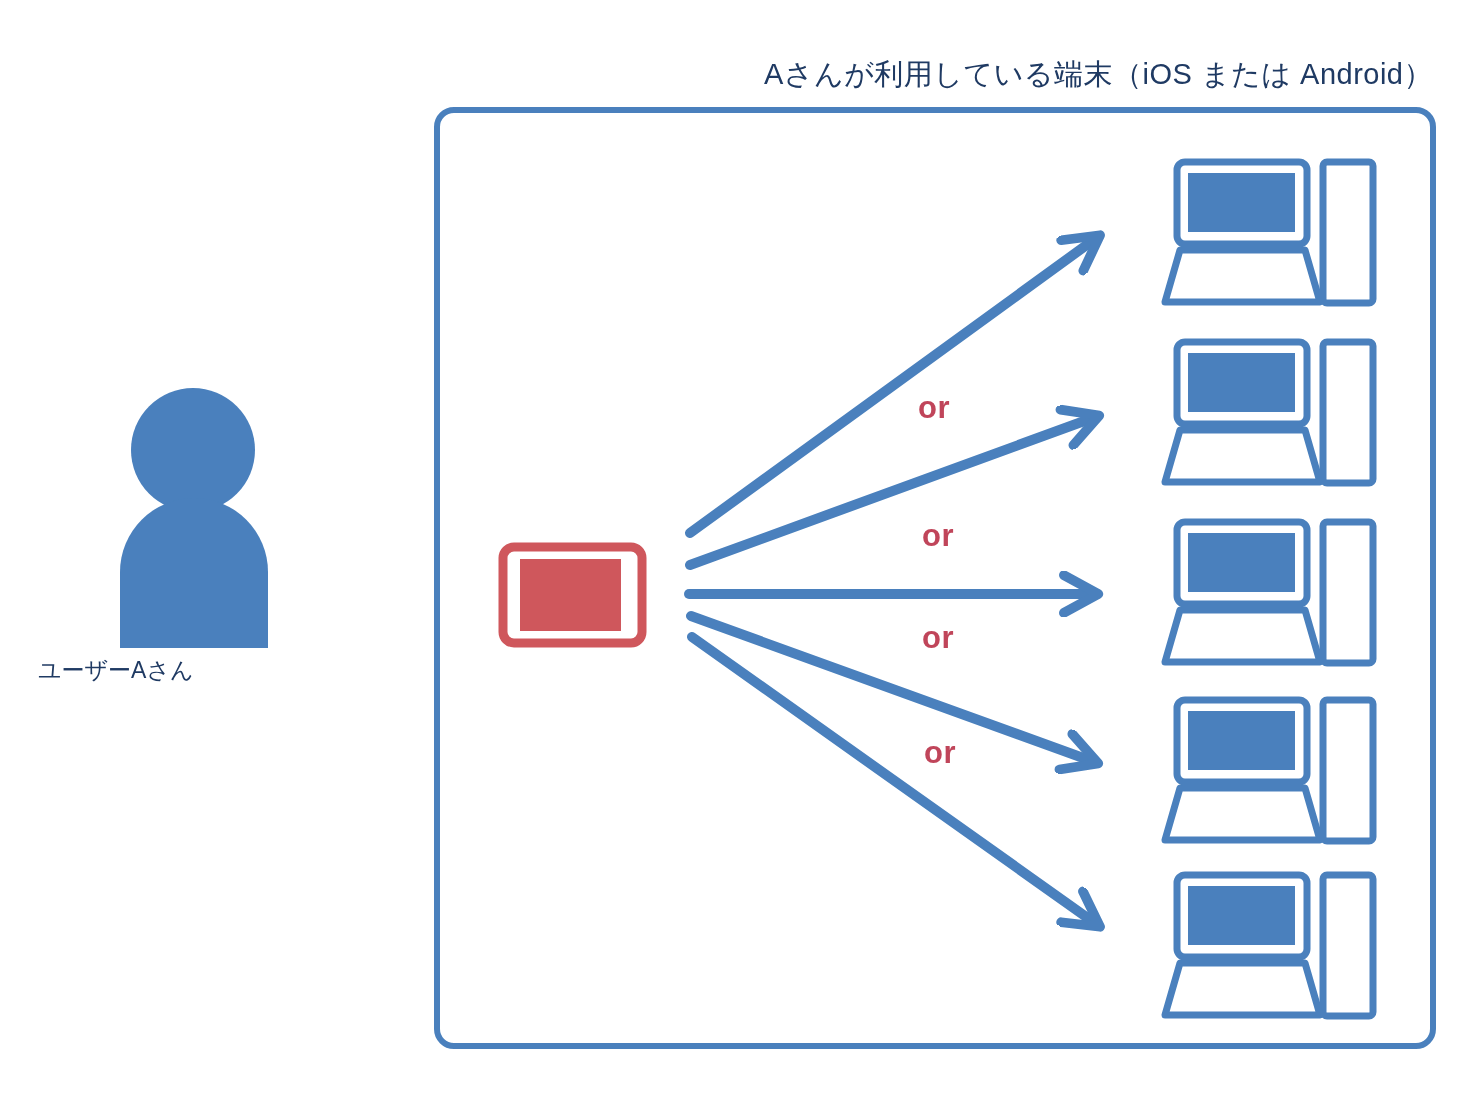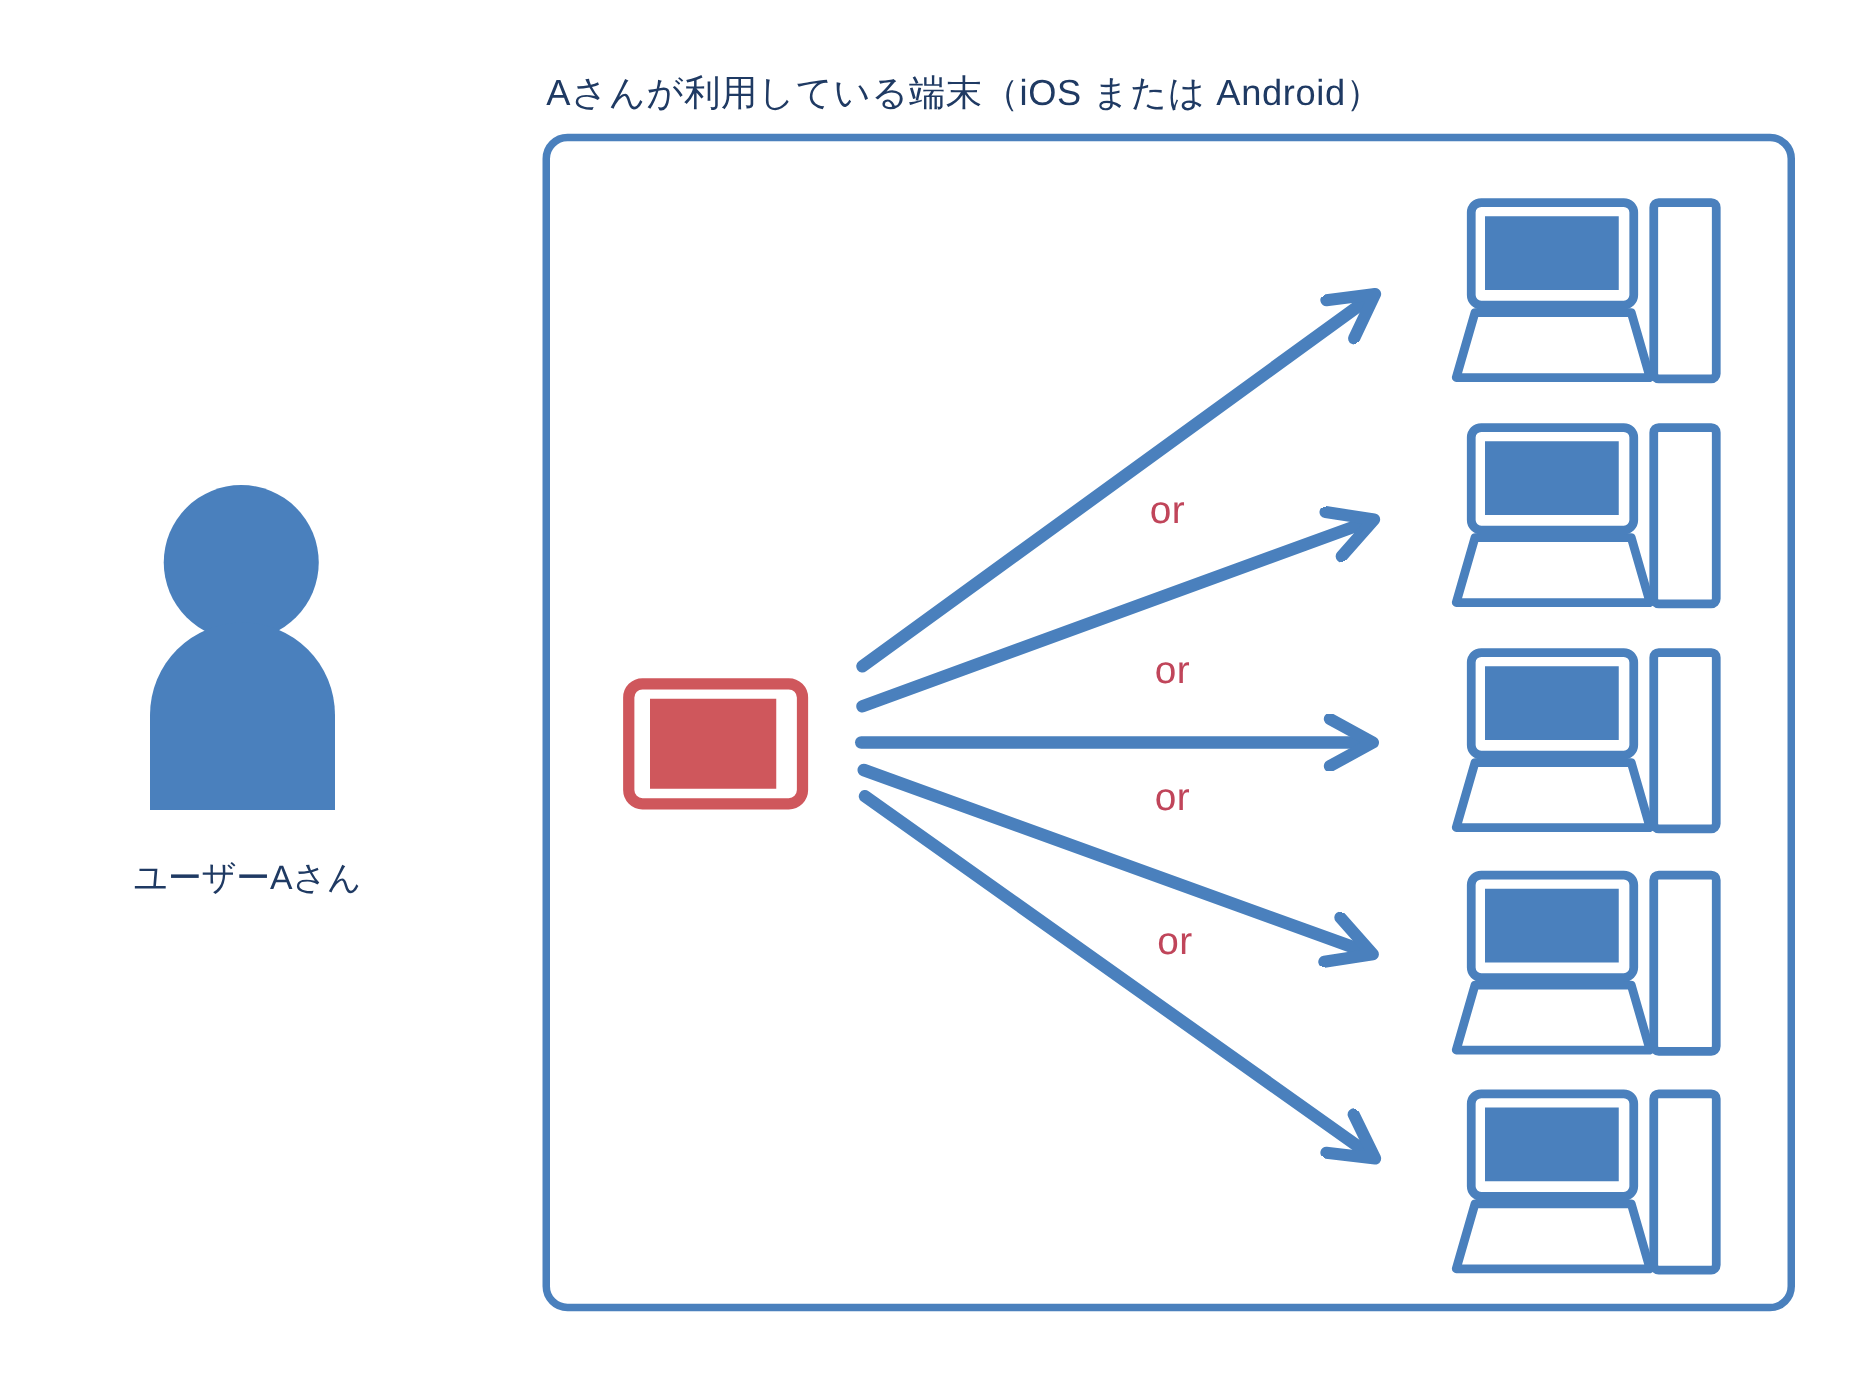--- a/index.html
+++ b/index.html
@@ -22,39 +22,38 @@
   }
   .txt {
     position: absolute;
     color: #1F3A63;
     white-space: nowrap;
   }
   .box-title {
     left: 437px;
     top: 55px;
     width: 996px;
-    text-align: left;
+    text-align: right;
     font-size: 29px;
     letter-spacing: 0.5px;
   }
   .user-caption {
     left: 38px;
     top: 653px;
     width: 320px;
-    text-align: center;
-    font-size: 27px;
+    text-align: left;
+    font-size: 23px;
     line-height: 34px;
-    margin-top: 32px;
   }
   .or-label {
     position: absolute;
     transform: translate(-50%, -50%);
     color: #C0455A;
     font-size: 31px;
-    font-weight: normal;
+    font-weight: bold;
     letter-spacing: 0.5px;
   }
   .or-1 { left: 934px; top: 408px; }
   .or-2 { left: 938px; top: 536px; }
   .or-3 { left: 938px; top: 638px; }
   .or-4 { left: 940px; top: 753px; }
 </style>
 </head>
 <body>
 

